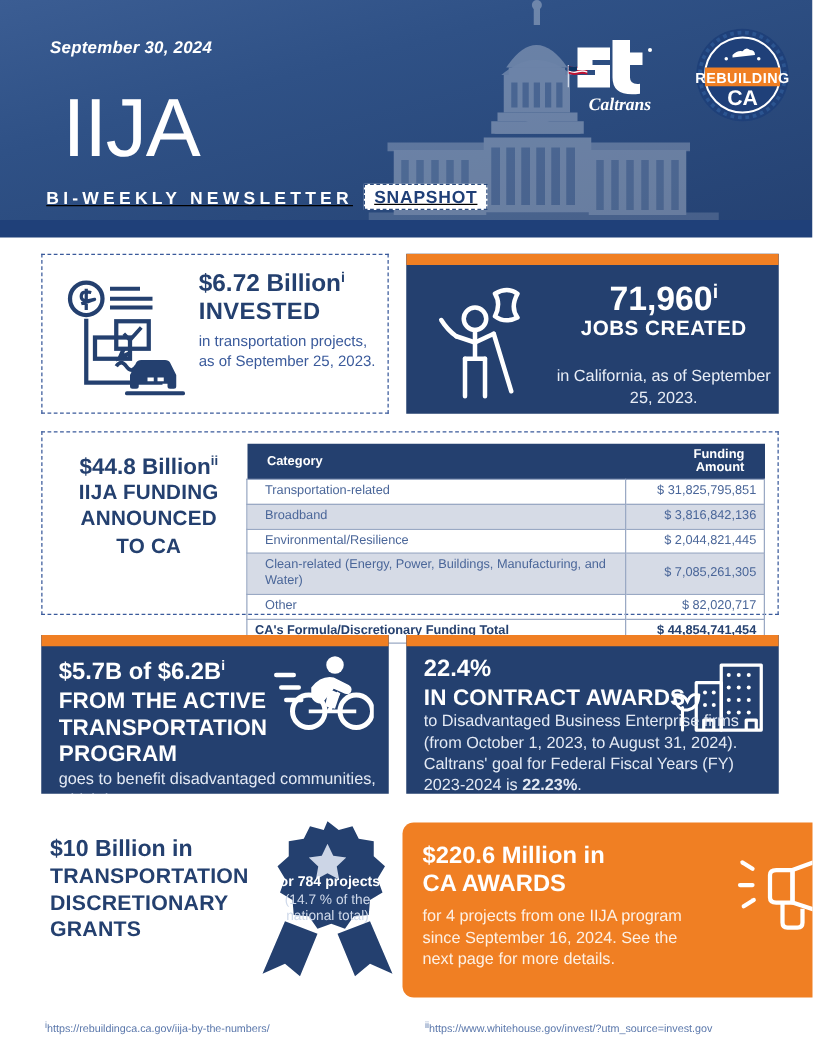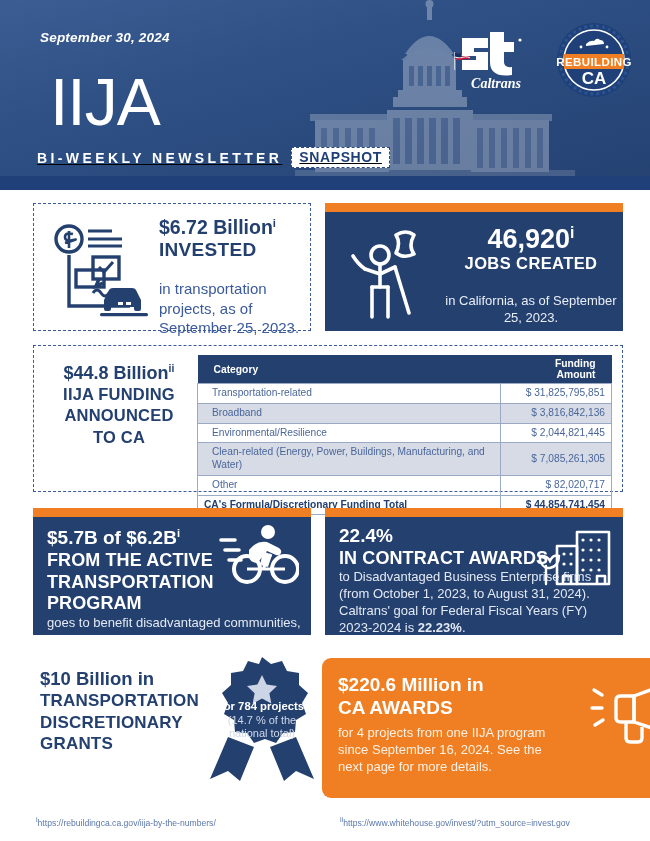--- a/index.html
+++ b/index.html
@@ -61,21 +61,21 @@
   .orangecard{
     position:absolute; background:#f07f23; border-radius:9px; overflow:hidden;
   }
 
   
   .b1 { left:33px; top:203px; width:278px; height:128px; }
   .b1-icon { position:absolute; left:18px; top:18px; width:100px; height:95px; }
   .b1-txt { position:absolute; left:125px; top:12px; width:146px; }
   .big-navy { color:#24406f; font-size:19.5px; font-weight:bold; line-height:1.18; }
   .cap-navy { color:#24406f; font-size:19px; font-weight:bold; line-height:1.2; letter-spacing:.3px;}
-  .body-navy { color:#3a5a9b; font-size:15px; line-height:1.32; margin-top:17px; }
+  .body-navy { color:#3a5a9b; font-size:12px; line-height:1.32; margin-top:4px; }
   sup.fn { font-size:.58em; vertical-align:super; font-weight:bold; }
 
   
   .b2 { left:325px; top:203px; width:298px; height:128px; }
   .b2-icon { position:absolute; left:22px; top:22px; width:95px; height:98px; }
   .b2-txt { position:absolute; left:120px; top:22px; width:172px; text-align:center; }
   .b2-num { color:#fff; font-size:27px; font-weight:bold; line-height:1.05; }
   .b2-cap { color:#fff; font-size:16.5px; font-weight:bold; letter-spacing:.4px; margin-top:1px;}
   .b2-body { color:#e8edf6; font-size:13px; line-height:1.28; margin-top:20px;}
 
@@ -284,21 +284,21 @@
         <path d="M33 39 L33 62"></path>
         <path d="M18 44 q-7 -5 -12 -13"></path>
         <path d="M18 44 L33 49 L48 42"></path>
         <path d="M25 62 L25 92 M41 62 L41 92"></path>
         <path d="M25 62 L41 62"></path>
         <path d="M48 42 L62 88"></path>
         <path d="M49 10 q10 -6 18 0 q-6 11 0 19 q-10 5 -18 -1 q5 -10 0 -18 Z"></path>
       </g>
     </svg>
     <div class="b2-txt">
-      <div class="b2-num"><span>46,920</span><sup class="fn">i</sup></div>
+      <div class="b2-num"><span>71,960</span><sup class="fn">i</sup></div>
       <div class="b2-cap">JOBS CREATED</div>
       <div class="b2-body">in California, as of September 25, 2023.</div>
     </div>
   </div>
 
   <div class="dashed b3">
     <div class="b3-left">
       <div class="l1"><span>$44.8 Billion</span><sup class="fn">ii</sup></div>
       <div class="l2">IIJA FUNDING</div>
       <div class="l2">ANNOUNCED</div>

